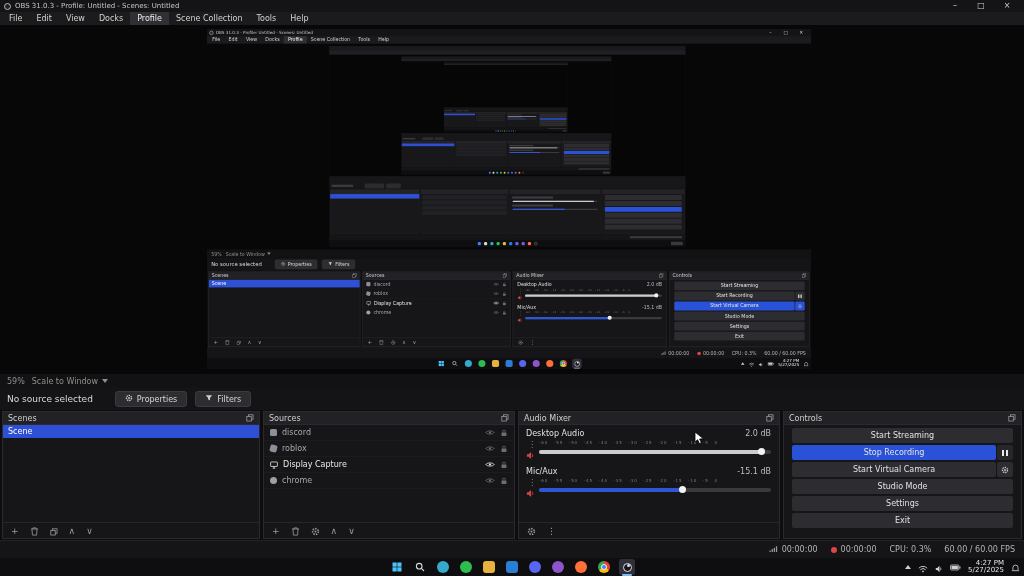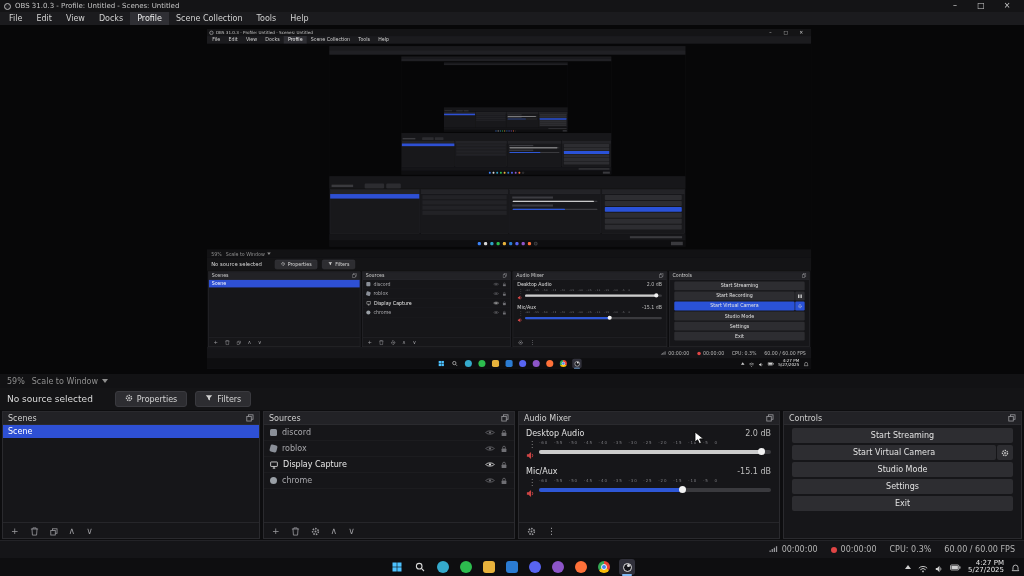--- a/index.html
+++ b/index.html
@@ -978,20 +978,31 @@
                 <rect x="3.2" y="1" width="5.6" height="5.6" fill="none" stroke="currentColor"></rect>
                 <rect x="1" y="3.2" width="5.6" height="5.6" fill="#222226" stroke="currentColor"></rect>
               </svg>
             </span>
       </div>
       <div class="ctl-body">
         <div class="ctl-btn">
               <span>Start Streaming</span>
             </div>
         <div class="ctl-split">
+          <div class="ctl-btn main rec-main">
+                <span class="rec-label">Stop Recording</span>
+              </div>
+          <div class="ctl-btn seg rec-seg">
+                <span class="pause-ic">
+                  <i></i>
+                  <i></i>
+                </span>
+              </div>
+        </div>
+        <div class="ctl-split">
           <div class="ctl-btn main vcam-main">
                 <span>Start Virtual Camera</span>
               </div>
           <div class="ctl-btn seg vcam-seg">
                 <svg width="8" height="8" viewBox="0 0 10 10">
                   <circle cx="5" cy="5" r="3.2" fill="none" stroke="#cfcfcf" stroke-width="1.7" stroke-dasharray="1.7 1.15"></circle>
                   <circle cx="5" cy="5" r="1.1" fill="#cfcfcf"></circle>
                 </svg>
               </div>
         </div>

